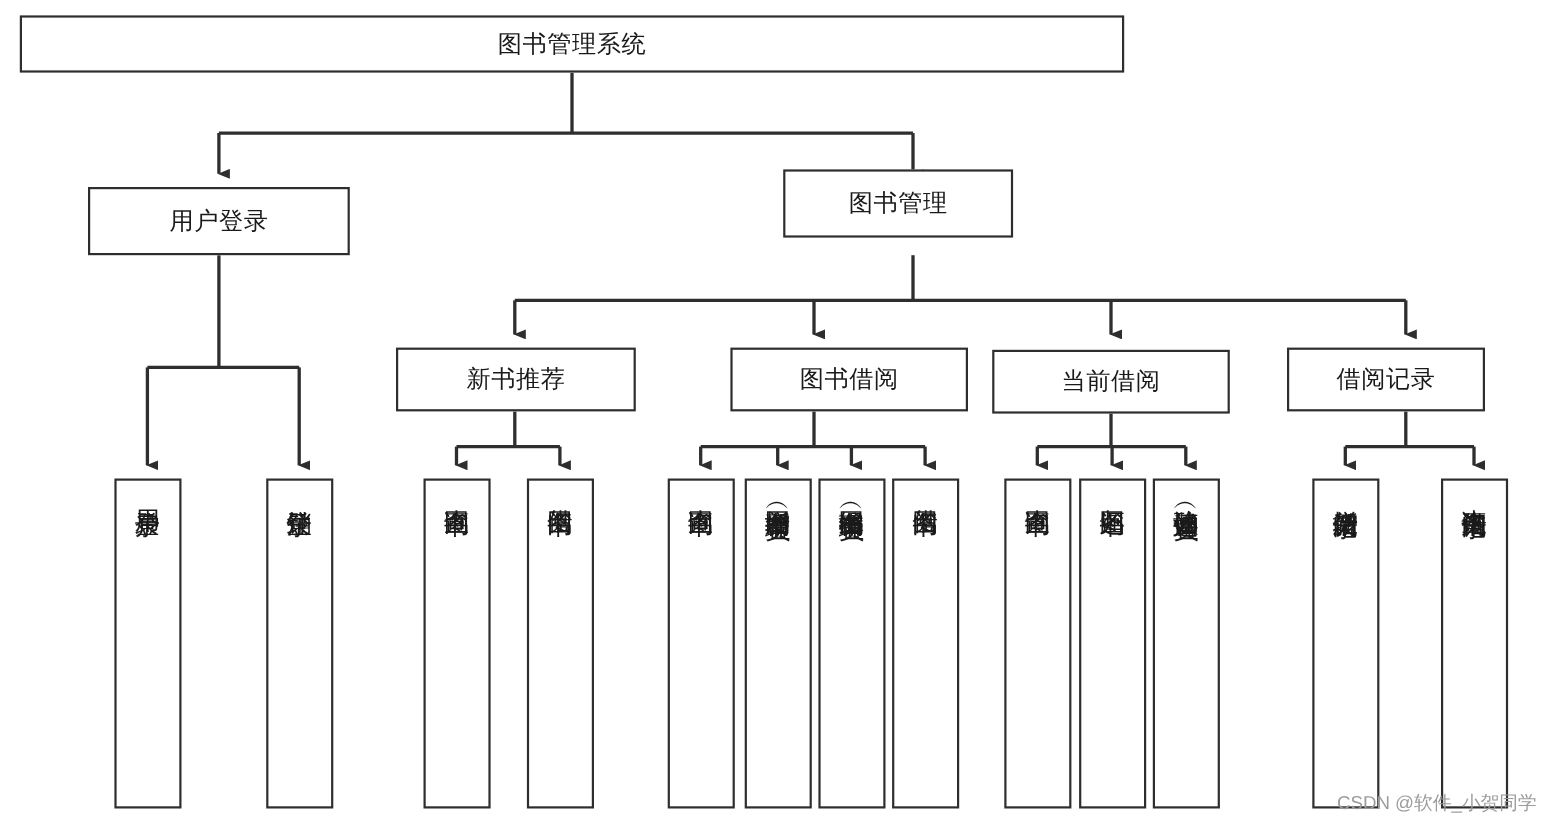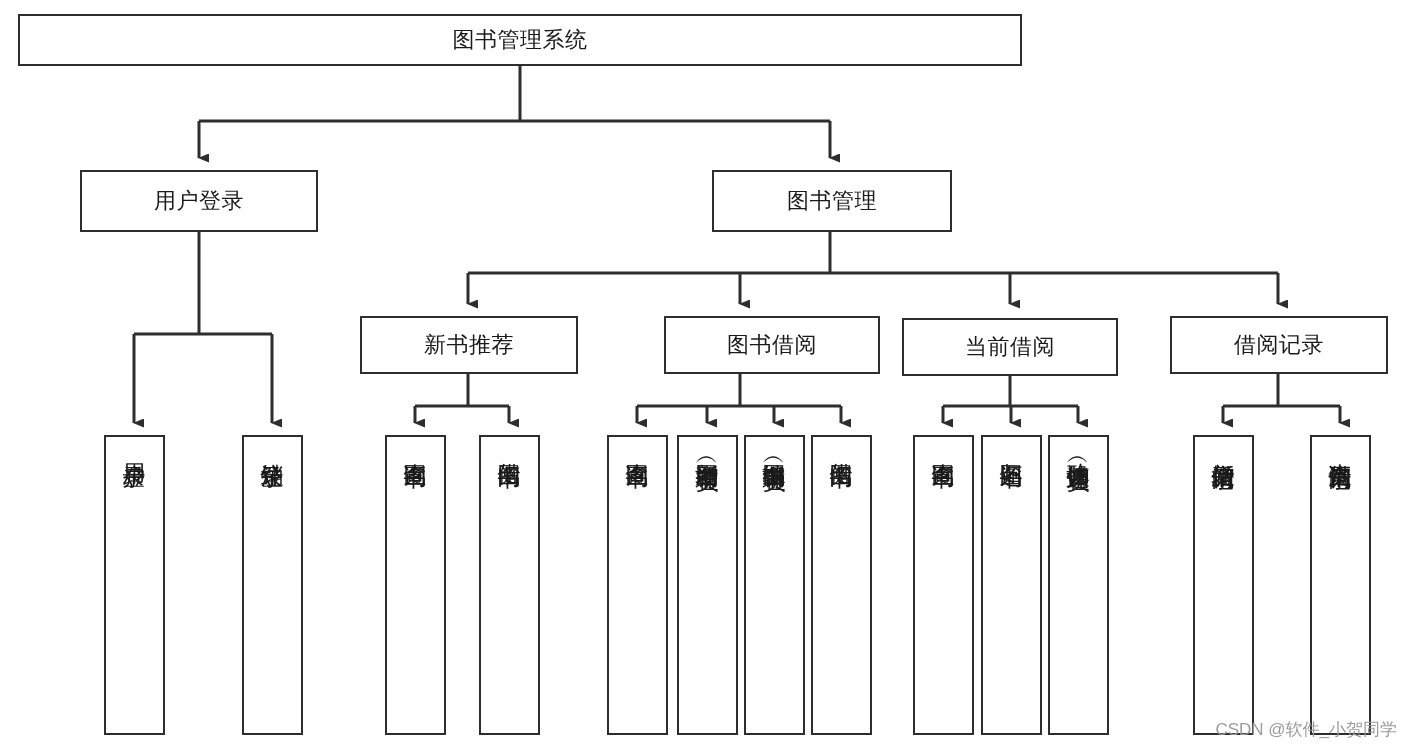--- a/index.html
+++ b/index.html
@@ -126,34 +126,34 @@
     </g>
   </svg>
 
   <div class="node-box horizontal" style="left:18px; top:14px; width:1004px; height:52px;">
     <span class="node-label">图书管理系统</span>
   </div>
 
   <div class="node-box horizontal" style="left:80px; top:170px; width:238px; height:62px;">
     <span class="node-label">用户登录</span>
   </div>
-  <div class="node-box horizontal" style="left:712px; top:170px; width:240px; height:62px;">
+  <div class="node-box horizontal" style="left:712px; top:154px; width:209px; height:62px;">
     <span class="node-label">图书管理</span>
   </div>
 
   <div class="node-box horizontal" style="left:360px; top:316px; width:218px; height:58px;">
     <span class="node-label">新书推荐</span>
   </div>
   <div class="node-box horizontal" style="left:632px; top:316px; width:216px; height:58px;margin-left:32px;">
     <span class="node-label">图书借阅</span>
   </div>
   <div class="node-box horizontal" style="left:902px; top:318px; width:216px; height:58px;">
     <span class="node-label">当前借阅</span>
   </div>
-  <div class="node-box horizontal" style="left:1170px; top:316px; width:218px; height:58px;">
+  <div class="node-box horizontal" style="left:1170px; top:316px; width:180px; height:58px;">
     <span class="node-label">借阅记录</span>
   </div>
 
   <div class="node-box vertical" style="left:104px; top:435px; width:61px; height:300px;">
     <span class="node-label">用户登录</span>
   </div>
   <div class="node-box vertical" style="left:242px; top:435px; width:61px; height:300px;">
     <span class="node-label">注销登录</span>
   </div>
 

